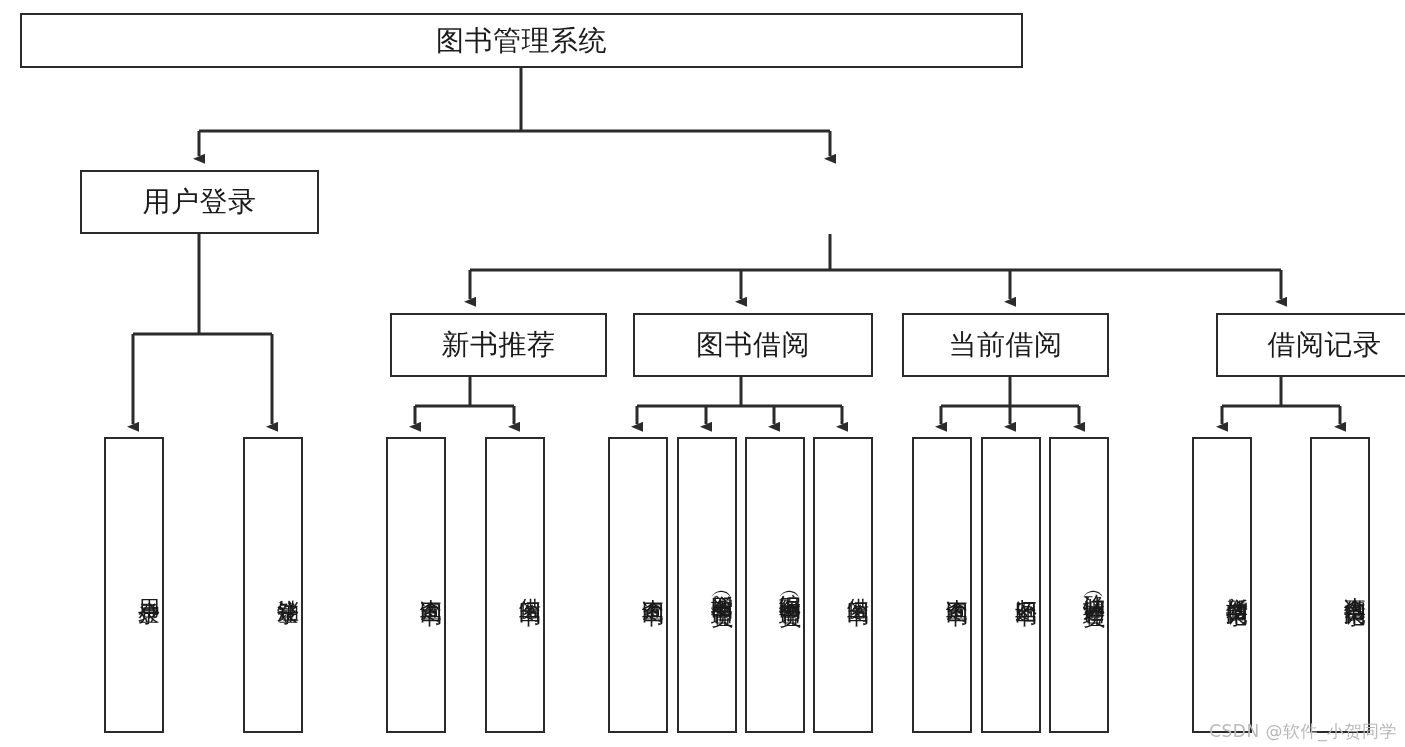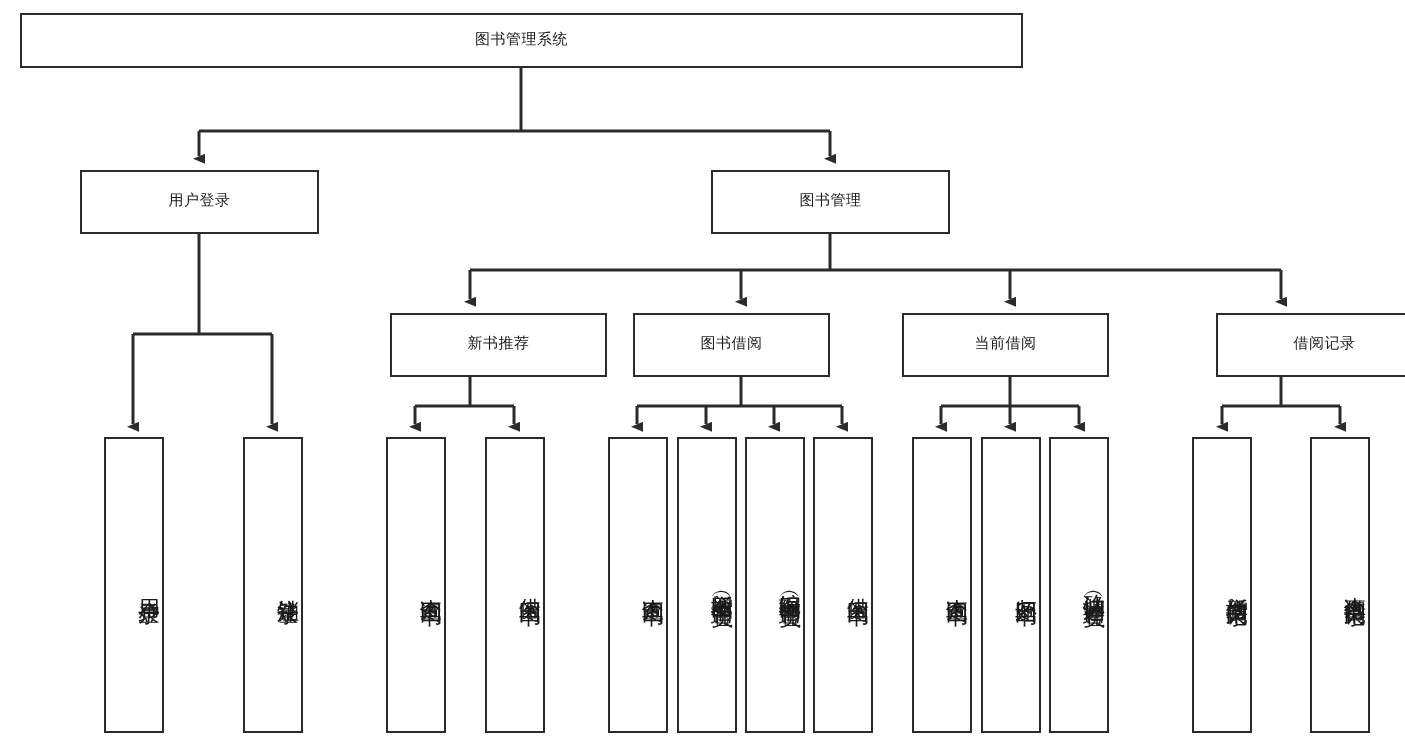--- a/index.html
+++ b/index.html
@@ -30,23 +30,22 @@
     box-sizing: border-box;
     border: 2px solid #2b2b2b;
     background: #ffffff;
     display: flex;
     align-items: center;
     justify-content: center;
     color: #1a1a1a;
     line-height: 1.18;
   }
   .node.h {
-    font-size: 15px;
+    font-size: 28px;
     letter-spacing: 0.5px;
-    font-family: Liberation Mono, monospace;
   }
   .node.v {
     writing-mode: vertical-rl;
     text-orientation: upright;
     font-size: 22px;
     letter-spacing: 2px;
     padding-top: 6px;
     padding-bottom: 6px;
     align-items: flex-start;
     justify-content: center;
@@ -121,28 +120,25 @@
     </g>
   </svg>
 
   <div class="node h" style="left:20px; top:13px; width:1003px; height:55px;">
     <span>图书管理系统</span>
   </div>
 
   <div class="node h" style="left:80px; top:170px; width:239px; height:64px;">
     <span>用户登录</span>
   </div>
-  <div class="node h" style="left:711px; top:170px; width:239px; height:64px;">
-    <span>图书管理</span>
-  </div>
 
   <div class="node h" style="left:362px; top:313px; width:217px; height:64px;margin-left:28px;">
     <span>新书推荐</span>
   </div>
-  <div class="node h" style="left:633px; top:313px; width:197px; height:64px;">
+  <div class="node h" style="left:633px; top:313px; width:240px; height:64px;">
     <span>图书借阅</span>
   </div>
   <div class="node h" style="left:902px; top:313px; width:207px; height:64px;">
     <span>当前借阅</span>
   </div>
   <div class="node h" style="left:1192px; top:313px; width:217px; height:64px;margin-left:24px;">
     <span>借阅记录</span>
   </div>
 
   <div class="node v" style="left:104px; top:437px; width:60px; height:296px;">
@@ -182,13 +178,14 @@
     <span class="vtext">确认归还（管理员）</span>
   </div>
 
   <div class="node v" style="left:1192px; top:437px; width:60px; height:296px;">
     <span class="vtext">新增借阅记录</span>
   </div>
   <div class="node v" style="left:1310px; top:437px; width:60px; height:296px;">
     <span class="vtext">查询借阅记录</span>
   </div>
 
+  <div class="watermark">CSDN @软件_小贺同学</div>
 </div>
 
 </body></html>

